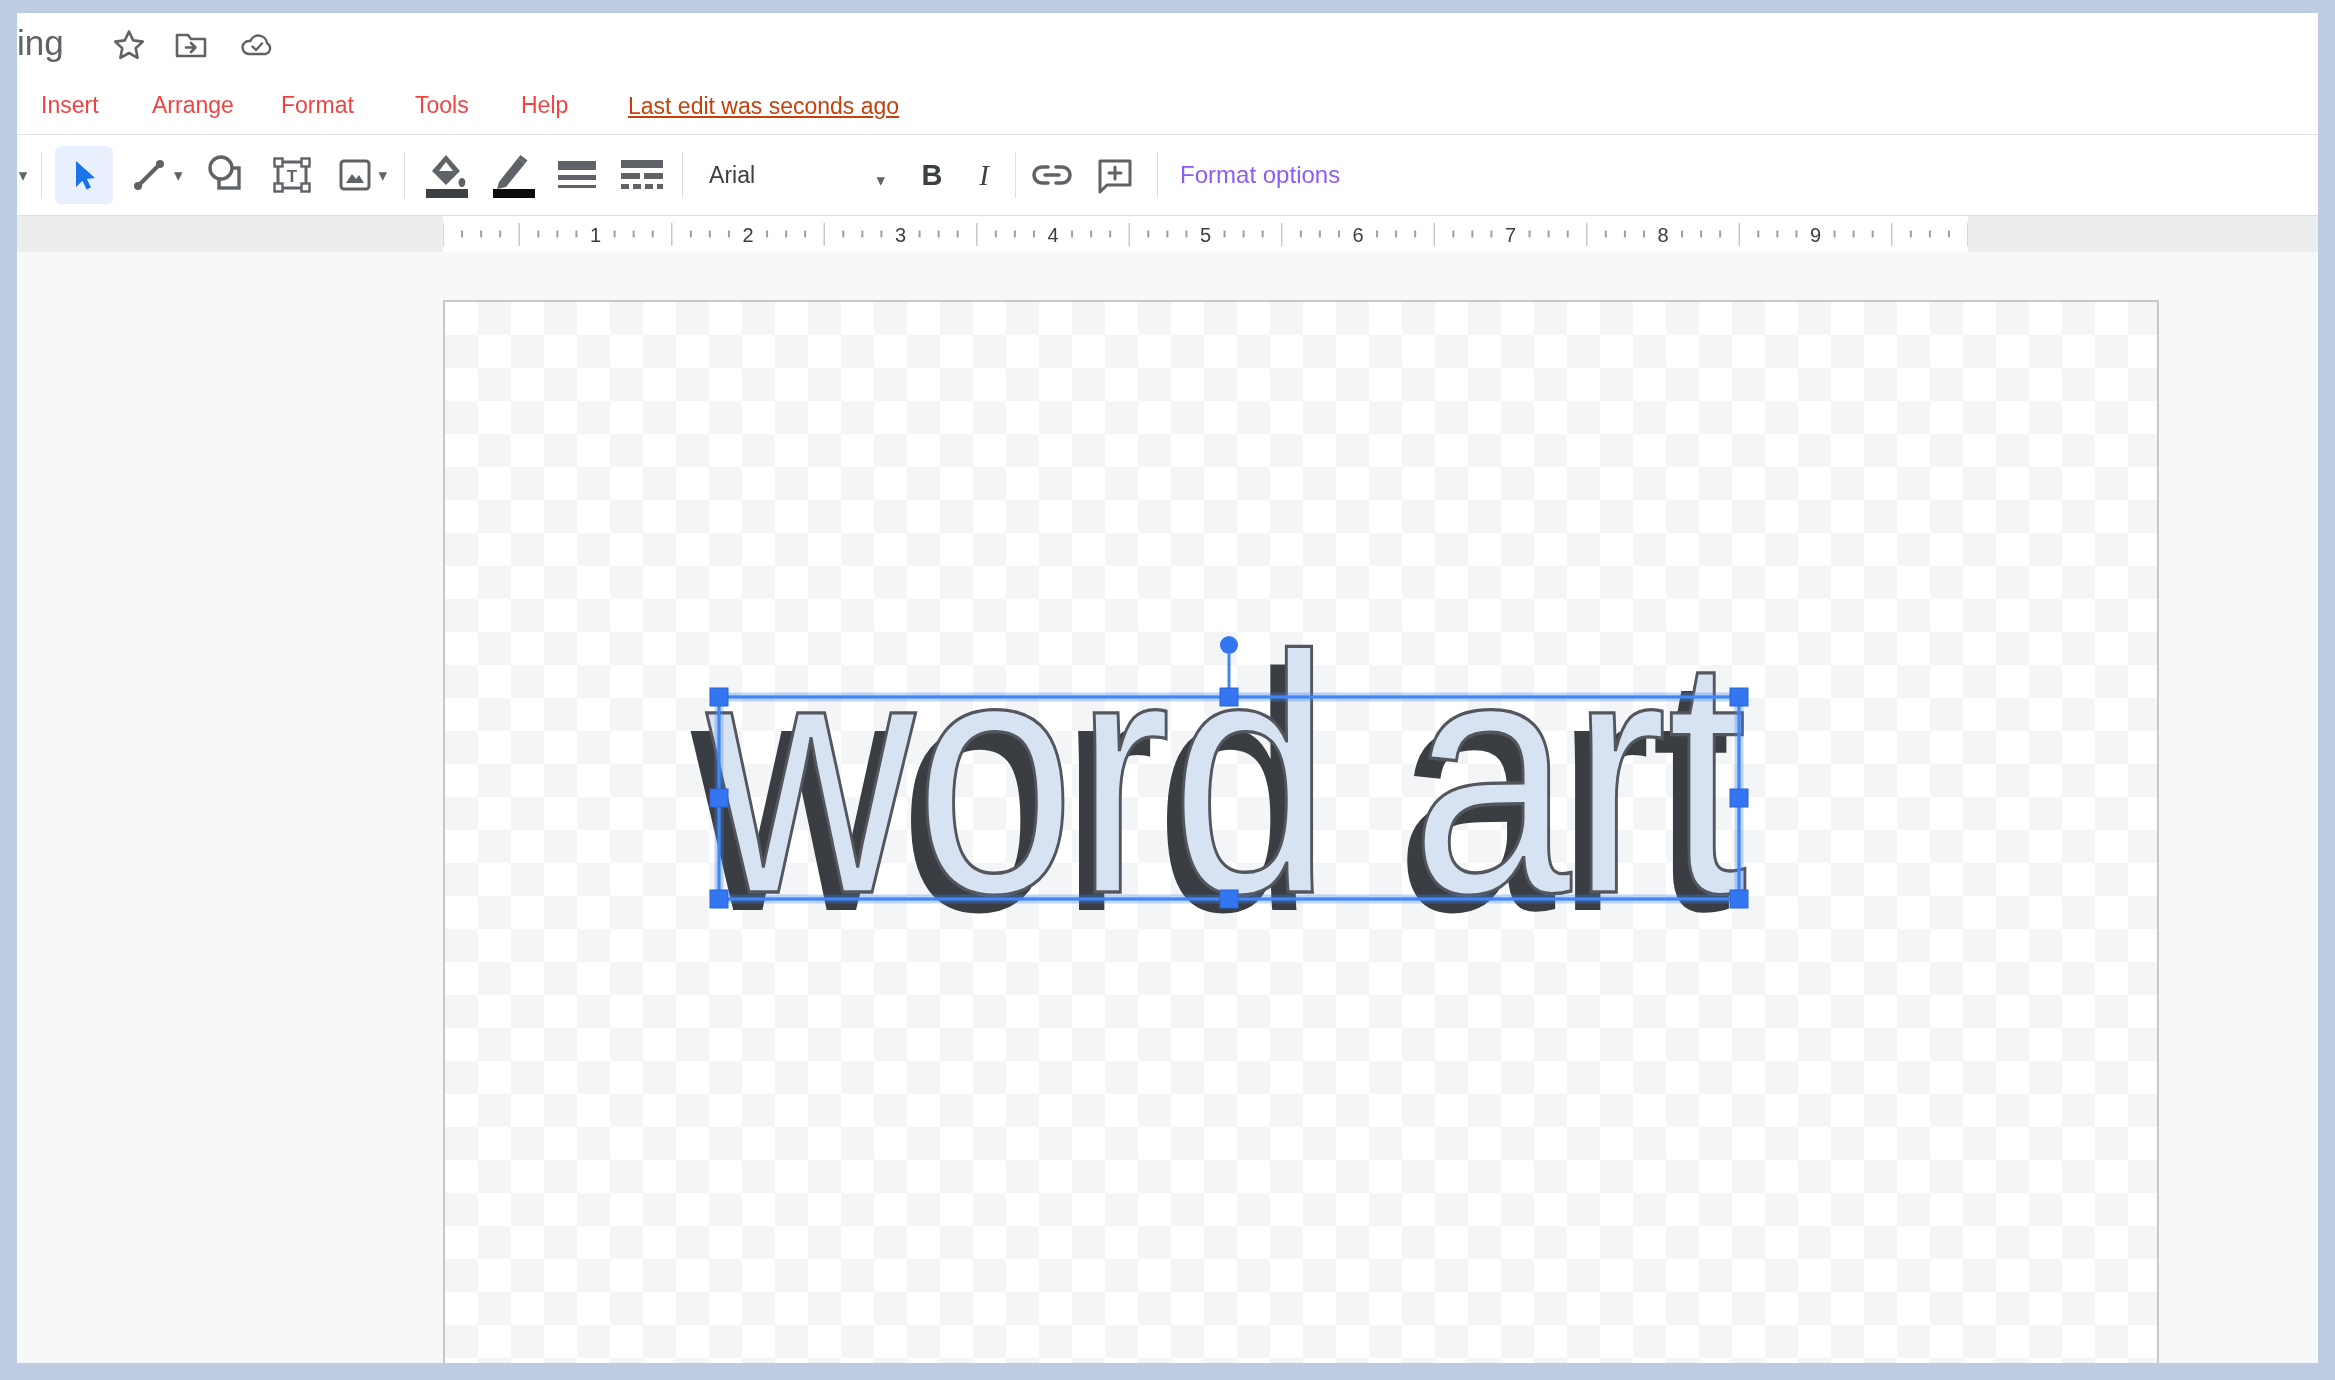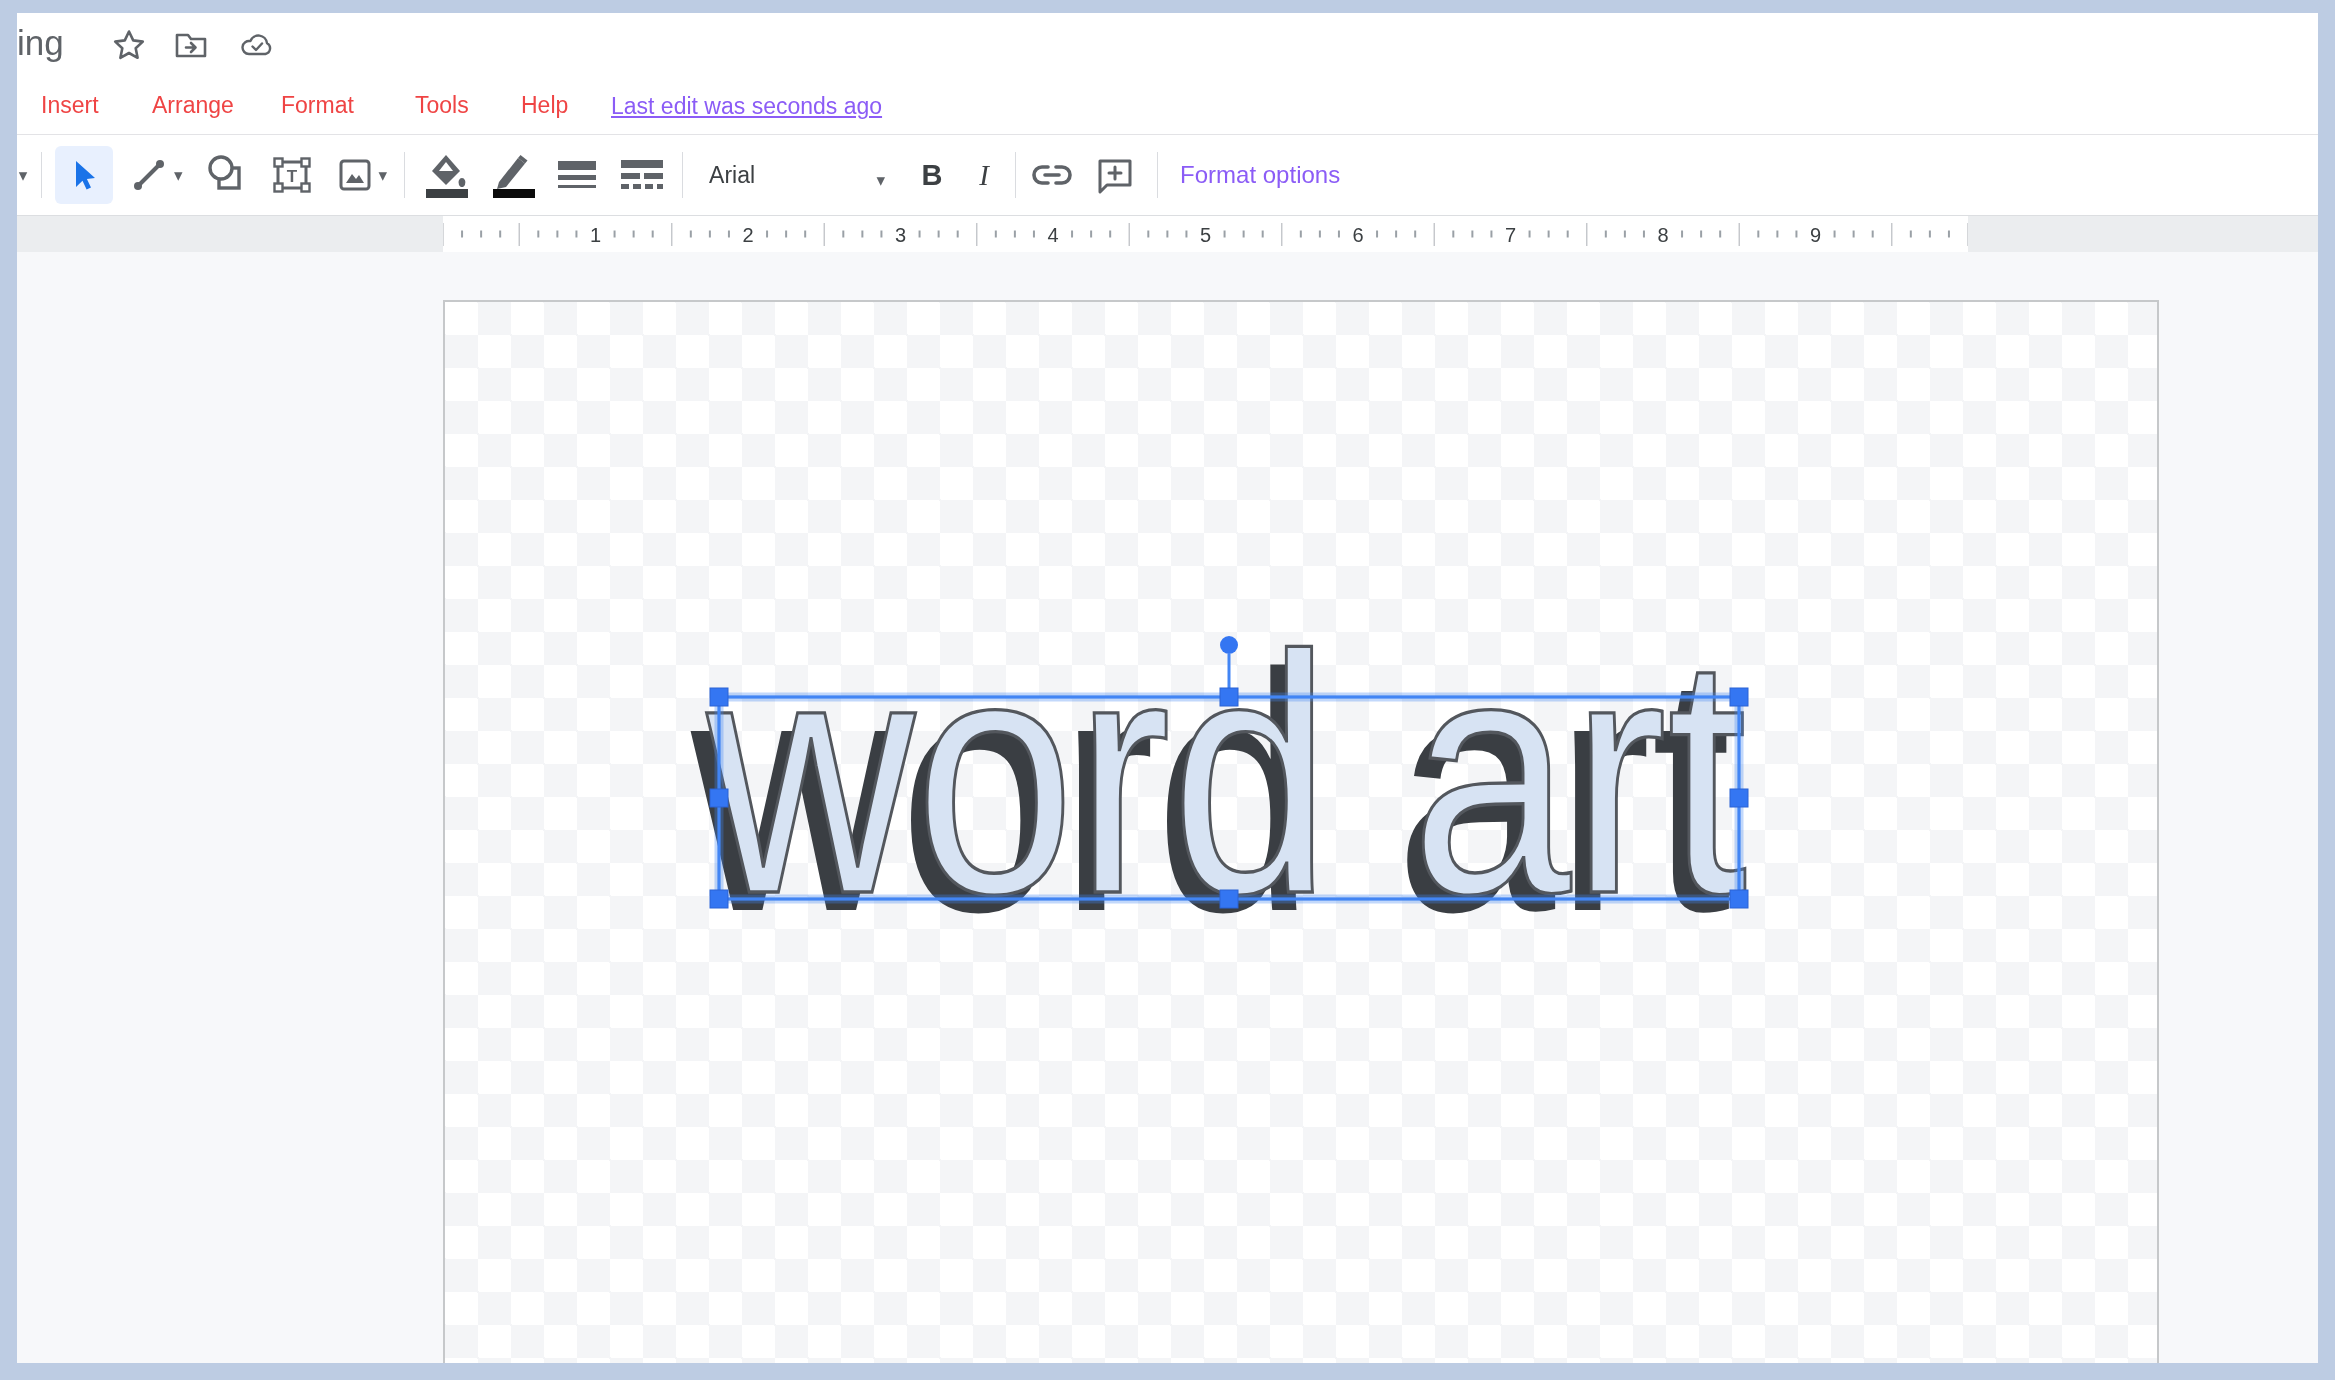--- a/index.html
+++ b/index.html
@@ -13,21 +13,21 @@
   .tb-icon { position:absolute; top:14px; width:36px; height:36px; color:#5f6368; }
   .tb-icon svg { width:36px; height:36px; display:block; }
   .icon-star { left:94px; }
   .icon-folder { left:156px; }
   .icon-cloud { left:221px; }
 
   
   .menubar { position:absolute; left:0; top:75px; width:100%; height:46px; background:#fff; }
   .menu-item { position:absolute; top:4px; font-size:23px; color:#ef4444; cursor:default; }
   .m0{left:24px}.m1{left:135px}.m2{left:264px}.m3{left:398px}.m4{left:504px}
-  .last-edit { position:absolute; left:594px; top:5px; font-size:23px; color:#8b5cf6; text-decoration:underline; }
+  .last-edit { position:absolute; left:611px; top:5px; font-size:23px; color:#c2410c; text-decoration:underline; }
 
   
   .toolbar { position:absolute; left:0; top:121px; width:100%; height:81px; background:#fff;
              border-top:1px solid #e3e3e6; display:flex; align-items:center; }
   .tdiv { width:1px; height:46px; background:#dadce0; flex:0 0 auto; }
   .tbtn { display:flex; align-items:center; justify-content:center; flex:0 0 auto; color:#5f6368; }
   .tbtn svg { display:block; }
   .caret { font-size:17px; color:#5f6368; line-height:1; }
   .caret-frag { width:12px; overflow:hidden; margin-left:0; }
   .select-btn { width:58px; height:58px; background:#e8f0fe; border-radius:6px; }

